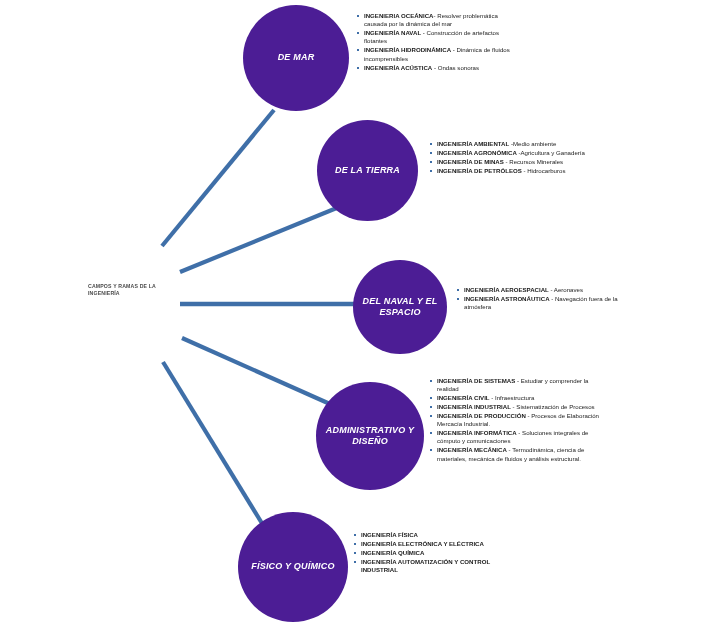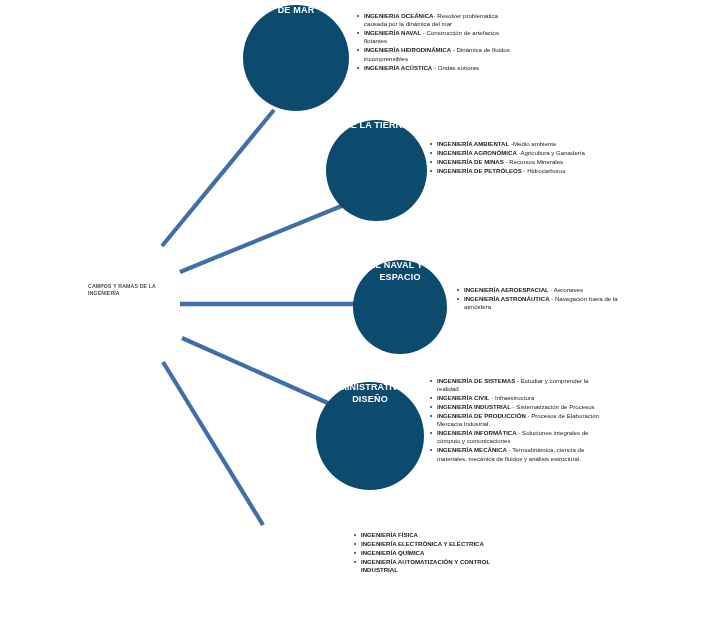--- a/index.html
+++ b/index.html
@@ -35,28 +35,29 @@
     font-size: 5.2px;
     line-height: 7px;
     letter-spacing: 0.15px;
     color: #4a4a4a;
     font-weight: bold;
     text-transform: uppercase;
   }
   .node {
     position: absolute;
     border-radius: 50%;
-    background: #0c4a6e;
+    background: #4c1d95;
     display: flex;
-    align-items: flex-start;
+    align-items: center;
     justify-content: center;
     text-align: center;
     color: #ffffff;
     font-weight: bold;
     letter-spacing: 0.2px;
+    font-style: italic;
   }
   .node-label {
     font-size: 9px;
     line-height: 11.5px;
     padding: 0 8px;
   }
   .bullets {
     position: absolute;
     font-size: 6.1px;
     line-height: 8.3px;
@@ -81,21 +82,21 @@
     height: 2px;
     background: #3f6fa8;
   }
   .bullets b {
     font-weight: bold;
     color: #1a1a1a;
   }
 
   
   #node-mar      { left: 243px; top: 5px;   width: 106px; height: 106px; }
-  #node-tierra   { left: 326px; top: 120px; width: 101px; height: 101px; }
+  #node-tierra   { left: 317px; top: 120px; width: 101px; height: 101px; }
   #node-aire     { left: 353px; top: 260px; width: 94px;  height: 94px;  }
   #node-admin    { left: 316px; top: 382px; width: 108px; height: 108px; }
   #node-fisico   { left: 238px; top: 512px; width: 110px; height: 110px; }
 
   
   #bullets-mar    { left: 357px; top: 12px;  width: 160px; }
   #bullets-tierra { left: 430px; top: 140px; width: 168px; }
   #bullets-aire   { left: 457px; top: 286px; width: 168px; }
   #bullets-admin  { left: 430px; top: 377px; width: 172px; }
   #bullets-fisico { left: 354px; top: 531px; width: 168px; }
@@ -156,20 +157,23 @@
     <ul>
       <li><b>INGENIERÍA DE SISTEMAS</b><span> - Estudiar y comprender la realidad</span></li>
       <li><b>INGENIERÍA CIVIL</b><span> - Infraestructura</span></li>
       <li><b>INGENIERÍA INDUSTRIAL</b><span> - Sistematización de Procesos</span></li>
       <li><b>INGENIERÍA DE PRODUCCIÓN</b><span> - Procesos de Elaboración Mercacía Industrial.</span></li>
       <li><b>INGENIERÍA INFORMÁTICA</b><span> - Soluciones integrales de cómputo y comunicaciones</span></li>
       <li><b>INGENIERÍA MECÁNICA</b><span> - Termodinámica, ciencia de materiales, mecánica de fluidos y análisis estructural.</span></li>
     </ul>
   </div>
 
+  <div class="node" id="node-fisico">
+    <span class="node-label">FÍSICO Y QUÍMICO</span>
+  </div>
   <div class="bullets" id="bullets-fisico">
     <ul>
       <li><b>INGENIERÍA FÍSICA</b><span></span></li>
       <li><b>INGENIERÍA ELECTRÓNICA Y ELÉCTRICA</b><span></span></li>
       <li><b>INGENIERÍA QUÍMICA</b><span></span></li>
       <li><b>INGENIERÍA AUTOMATIZACIÓN Y CONTROL INDUSTRIAL</b><span></span></li>
     </ul>
   </div>
 
 </div>

